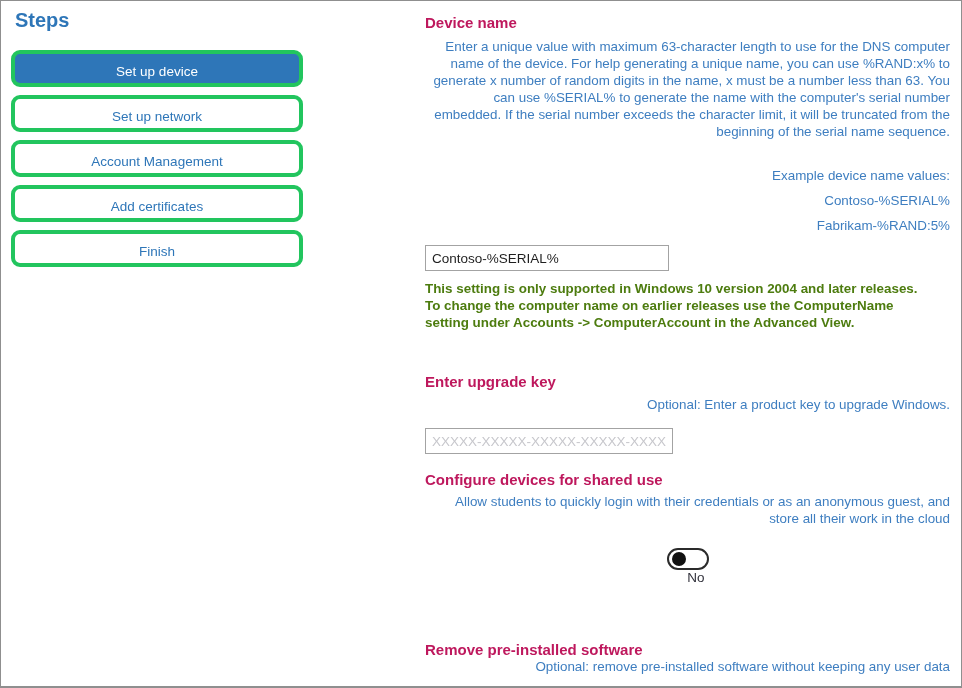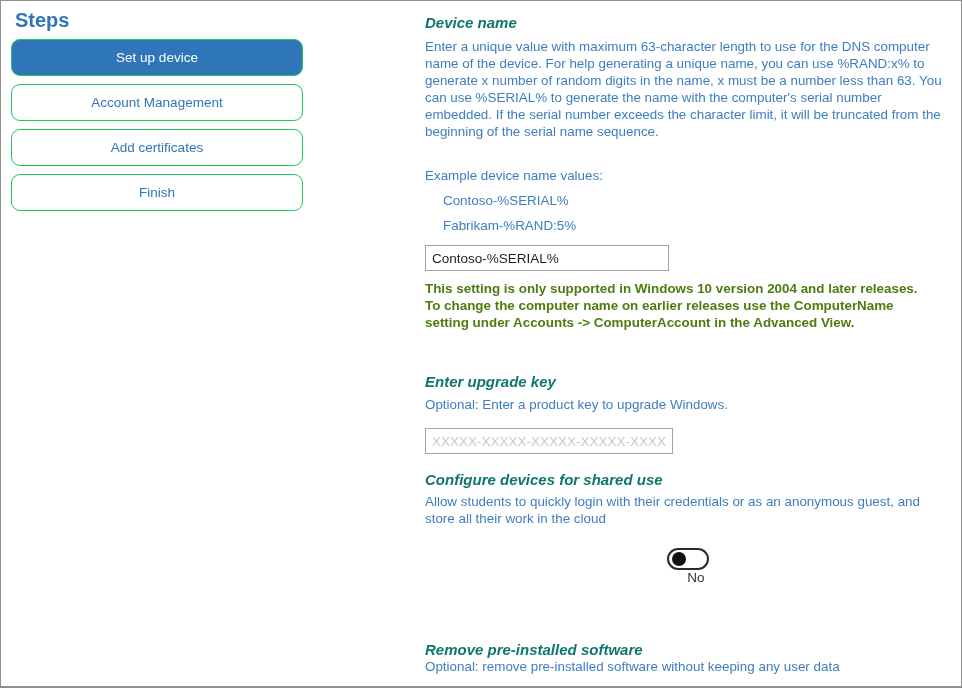--- a/index.html
+++ b/index.html
@@ -22,28 +22,28 @@
     position: absolute;
     left: 10px;
     top: 8px;
     width: 292px;
   }
   .sidebar-heading {
     font-size: 20px;
     font-weight: bold;
     color: #2e76b8;
     margin-left: 4px;
-    margin-bottom: 7px;
+    margin-bottom: 18px;
   }
   .step-btn {
     display: block;
     width: 292px;
     height: 37px;
     margin-bottom: 8px;
-    border: 1px solid #22c55e;
+    border: 4px solid #22c55e;
     border-radius: 9px;
     background: #fff;
     color: #2e76b8;
     font-family: "Liberation Sans", sans-serif;
     font-size: 13.5px;
     text-align: center;
     line-height: 35px;
     cursor: pointer;
   }
   .step-btn.active {
@@ -55,27 +55,27 @@
   
   .content {
     position: absolute;
     left: 424px;
     top: 0;
     width: 525px;
   }
   .section-heading {
     font-size: 15px;
     font-weight: bold;
-    color: #0f766e;
-    font-style: italic;
+    color: #be185d;
   }
   .body-text {
     font-size: 13.4px;
     line-height: 17px;
     color: #3e7ec0;
+    text-align: right;
   }
   .h-devname   { margin-top: 13px; }
   .p-devname   { margin-top: 7px; }
   .examples-label { margin-top: 27px; }
   .example-item { margin-top: 8px; margin-left: 18px; }
   .text-input {
     display: block;
     height: 26px;
     border: 1px solid #a3a3a3;
     background: #fff;
@@ -136,20 +136,21 @@
 </style>
 </head>
 <body>
 
 <div class="frame">
 
   <div class="sidebar">
     <div class="sidebar-heading">Steps</div>
 
     <button class="step-btn active">Set up device</button>
+    <button class="step-btn">Set up network</button>
     <button class="step-btn">Account Management</button>
     <button class="step-btn">Add certificates</button>
     <button class="step-btn">Finish</button>
   </div>
 
   <div class="content">
 
     <div class="section-heading h-devname">Device name</div>
     <div class="body-text p-devname">Enter a unique value with maximum 63-character length to use for the DNS computer name of the device. For help generating a unique name, you can use %RAND:x% to generate x number of random digits in the name, x must be a number less than 63. You can use %SERIAL% to generate the name with the computer's serial number embedded. If the serial number exceeds the character limit, it will be truncated from the beginning of the serial name sequence.</div>
 

